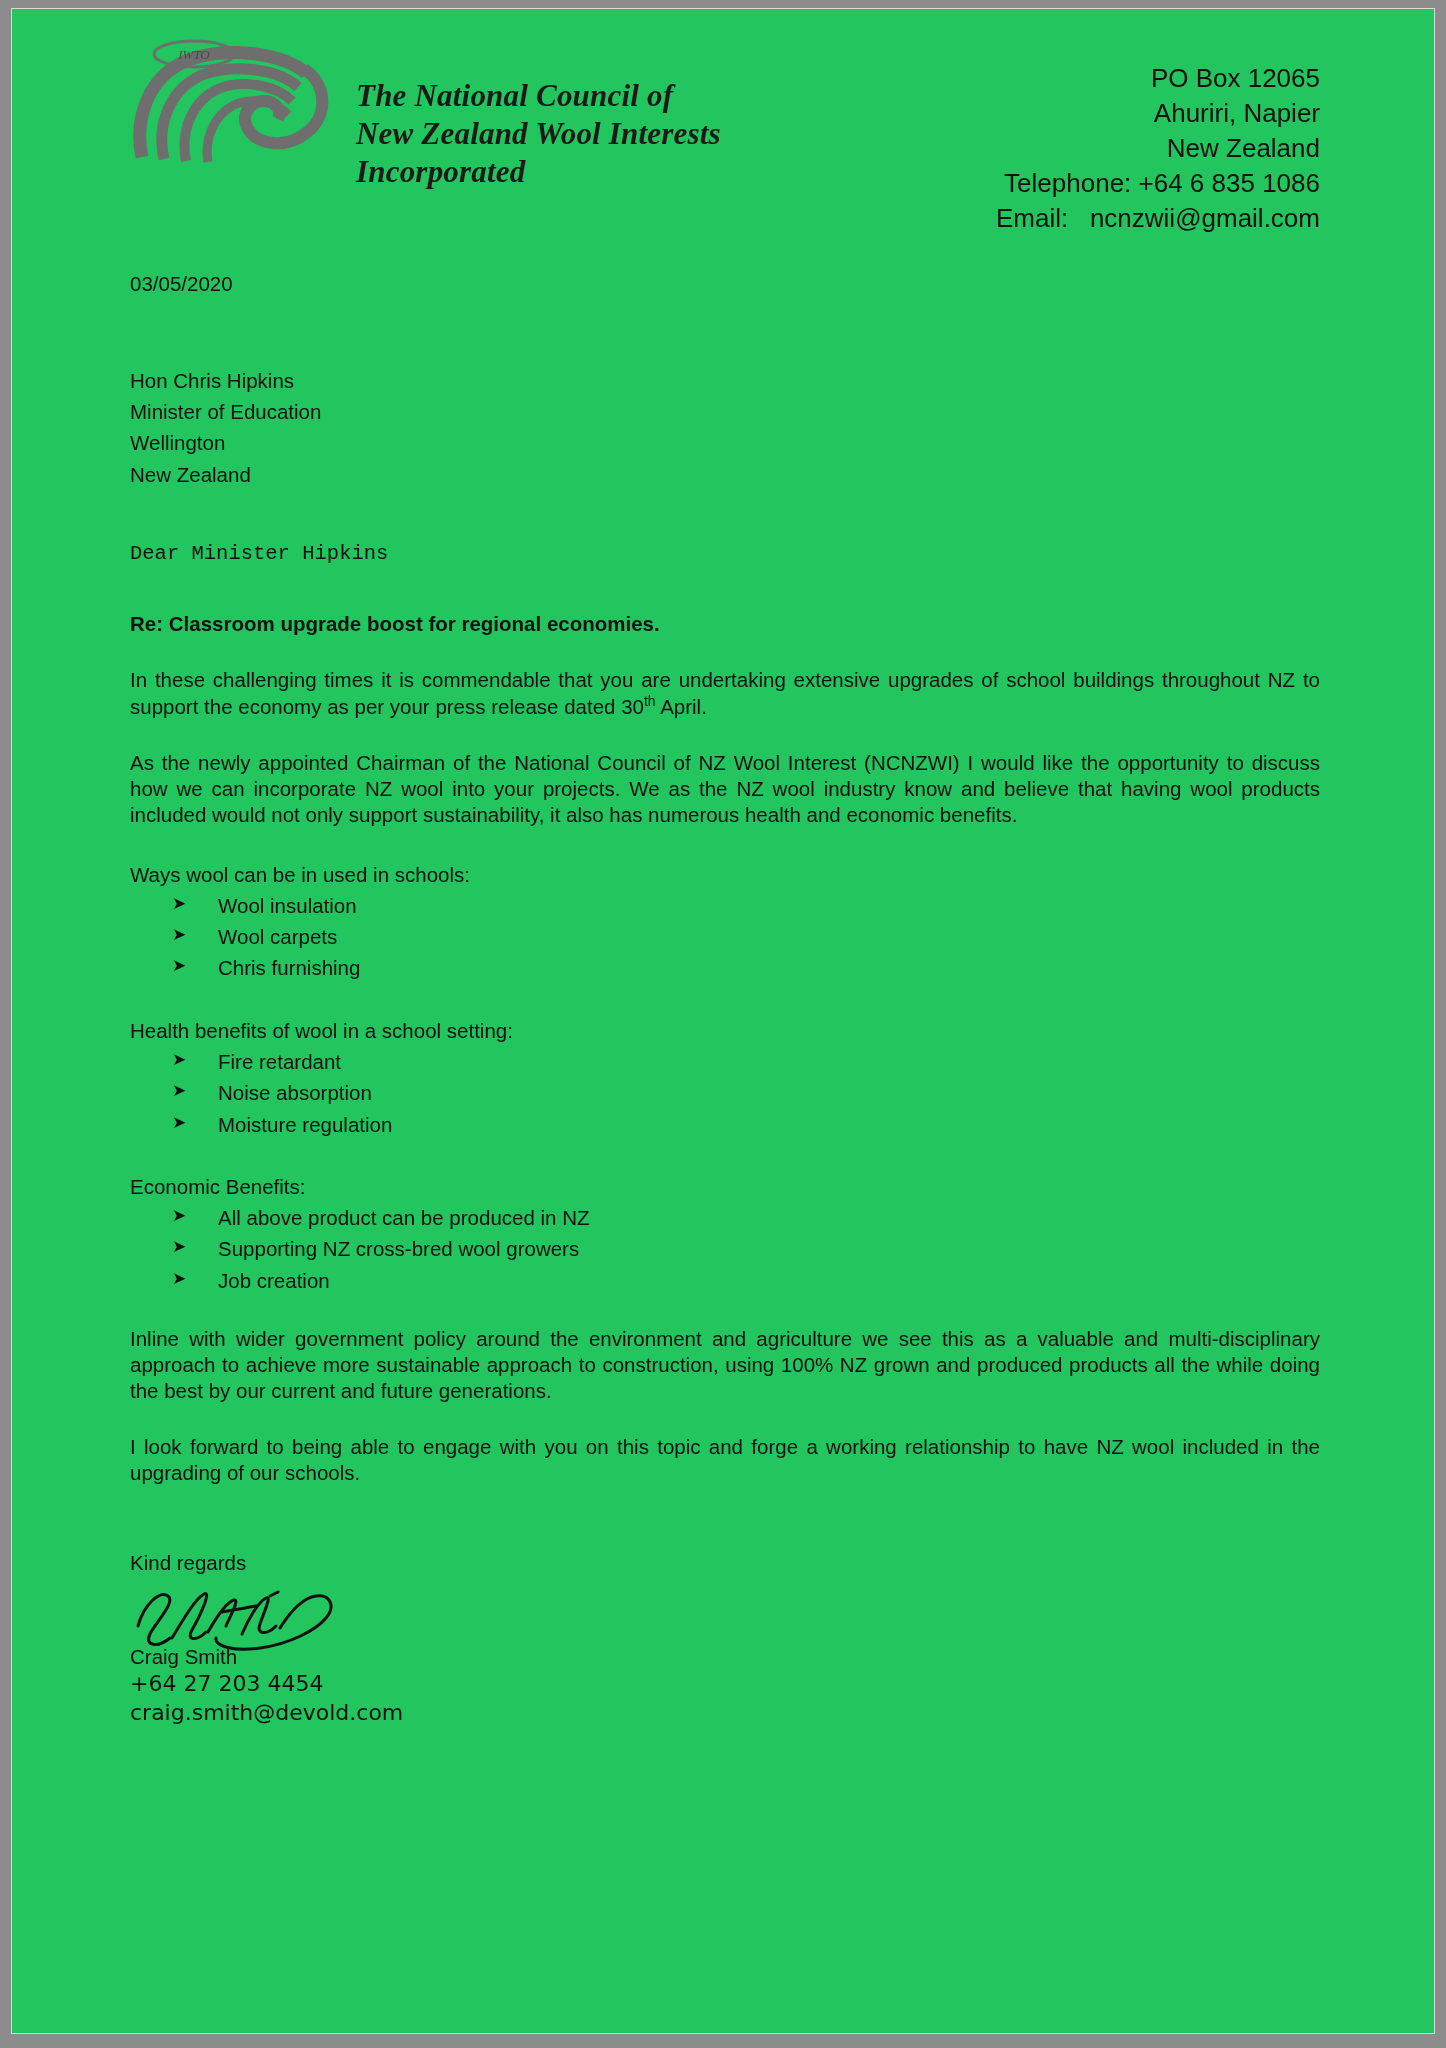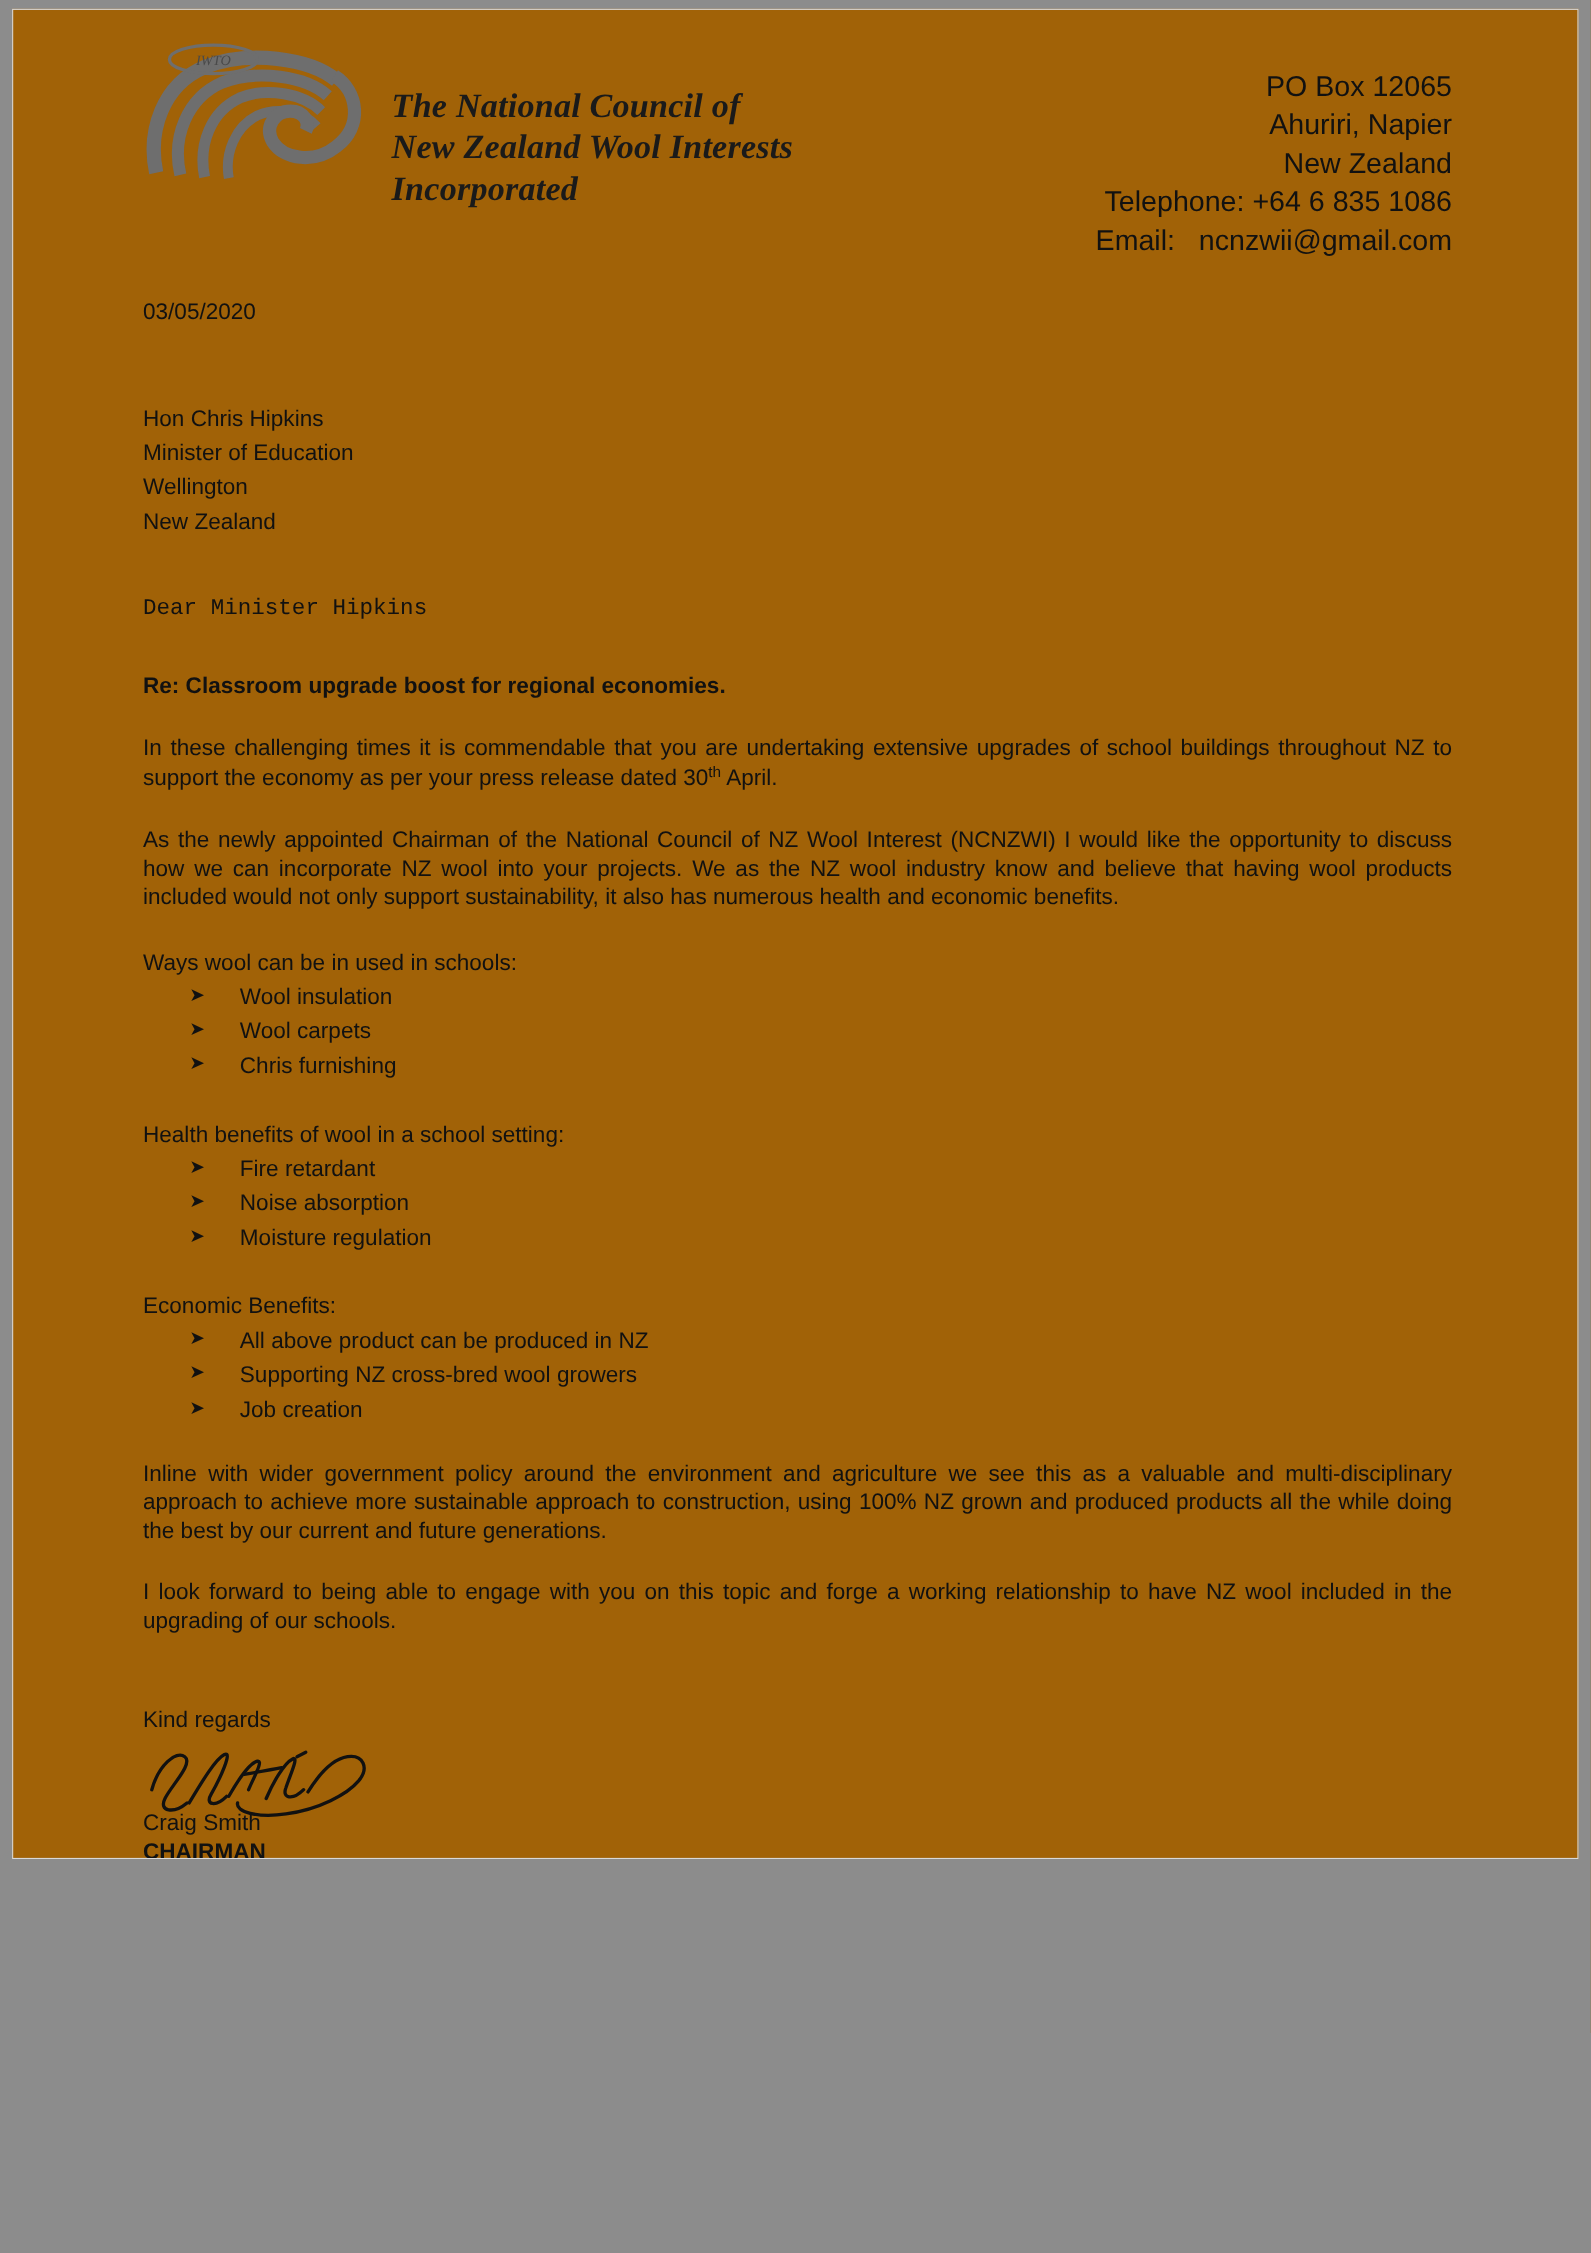--- a/index.html
+++ b/index.html
@@ -8,23 +8,23 @@
     background: #8c8c8c;
   }
   body {
     width: 1446px;
     height: 2048px;
     font-family: "Liberation Sans", sans-serif;
   }
   .page {
     position: relative;
     width: 1424px;
-    height: 1682px;
+    height: 2026px;
     margin: 8px auto 0 auto;
-    background: #a16207;
+    background: #22c55e;
     border: 1px solid #d8d8d8;
     box-sizing: border-box;
     overflow: hidden;
   }
   .content {
     position: absolute;
     left: 0;
     top: 0;
     width: 1424px;
     height: 2026px;
@@ -221,19 +221,18 @@
             <path d="M78 50 C 86 36, 96 20, 104 18 C 110 17, 100 34, 96 44"></path>
             <path d="M92 30 C 104 28, 116 26, 126 24"></path>
             <path d="M112 52 C 118 38, 128 20, 136 16 C 142 13, 134 30, 130 42 C 126 52, 136 54, 146 44"></path>
             <path d="M140 14 L 148 10"></path>
             <path d="M150 46 C 160 30, 172 16, 186 14 C 200 12, 206 24, 196 36 C 186 48, 160 62, 130 66 C 104 70, 84 64, 86 56"></path>
           </g>
         </svg>
       </div>
 
       <div class="sig-name">Craig Smith</div>
-      <div class="sig-role">CHAIRMAN</div>
       <div class="sig-phone">+64 27 203 4454</div>
       <div class="sig-email">craig.smith@devold.com</div>
 
     </div>
   </div>
 </div>
 
 </body></html>

